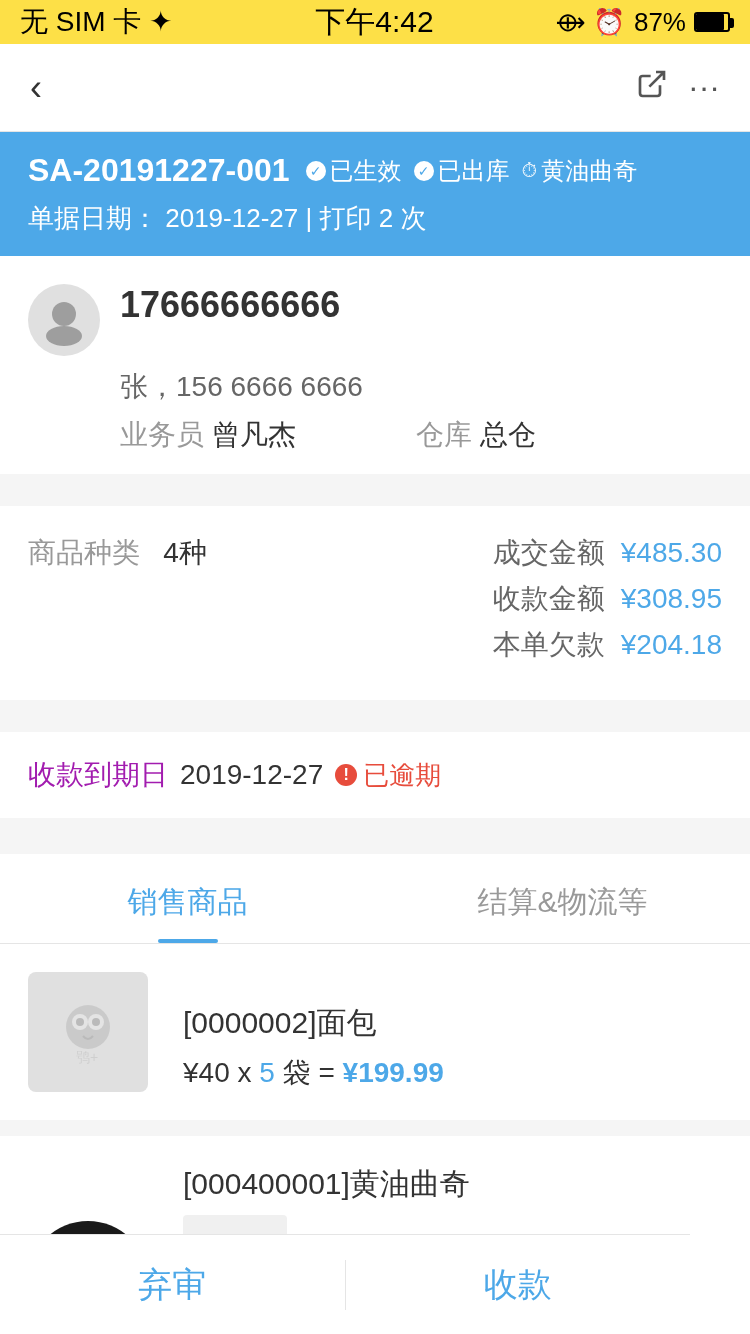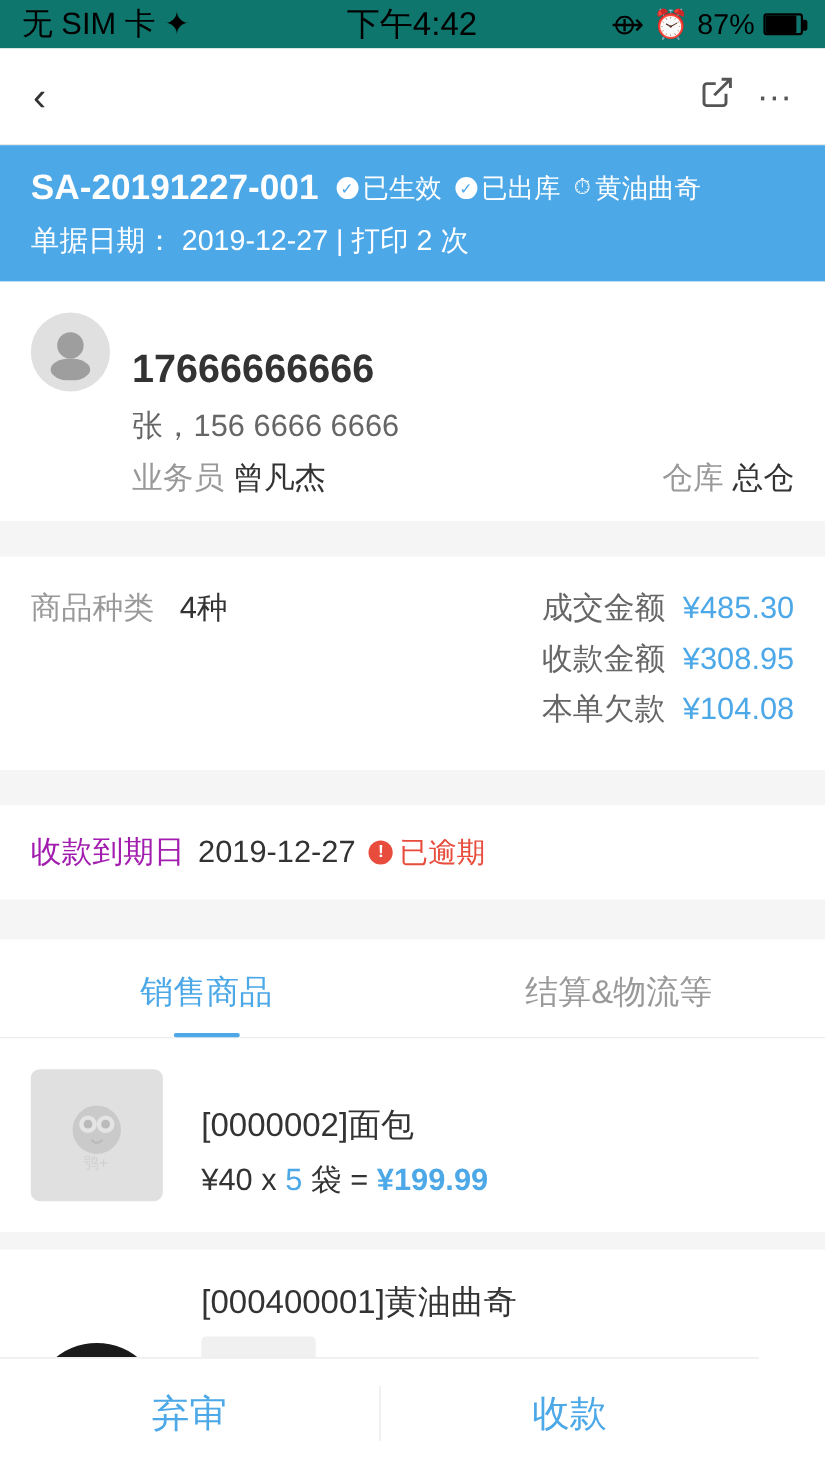--- a/index.html
+++ b/index.html
@@ -8,21 +8,21 @@
       font-family: -apple-system, "PingFang SC", "Helvetica Neue", Arial, sans-serif;
       background: #f5f5f5;
       width: 750px;
       min-height: 1334px;
       overflow-x: hidden;
     }
 
     
     .status-bar {
       height: 44px;
-      background: #0f766e;
+      background: #fde047;
       display: flex;
       align-items: center;
       justify-content: space-between;
       padding: 0 20px;
       font-size: 28px;
     }
     .status-left { font-size: 28px; color: #000; }
     .status-center { font-size: 30px; color: #000; font-weight: 500; margin-left: 21px; }
     .status-right { display: flex; align-items: center; gap: 8px; font-size: 26px; color: #000; }
 
@@ -106,21 +106,21 @@
     }
 
     
     .customer-section {
       background: #fff;
       padding: 28px 28px 20px;
       margin-bottom: 0;
     }
     .customer-row {
       display: flex;
-      align-items: flex-end;
+      align-items: flex-start;
       gap: 20px;
       margin-bottom: 12px;
     }
     .avatar {
       width: 72px;
       height: 72px;
       border-radius: 50%;
       background: #e0e0e0;
       display: flex;
       align-items: center;
@@ -137,21 +137,20 @@
       color: #666;
       margin-bottom: 10px;
       padding-left: 92px;
     }
     .customer-meta {
       display: flex;
       gap: 60px;
       padding-left: 92px;
       font-size: 28px;
       color: #666;
-      justify-content: space-between;
     }
     .meta-item {
       display: flex;
       gap: 8px;
     }
     .meta-label { color: #999; }
     .meta-value { color: #333; }
 
     
     .stats-section {
@@ -421,21 +420,21 @@
     <div class="stat-row">
       <span class="stat-name">成交金额</span>
       <span class="stat-val">¥485.30</span>
     </div>
     <div class="stat-row">
       <span class="stat-name">收款金额</span>
       <span class="stat-val">¥308.95</span>
     </div>
     <div class="stat-row">
       <span class="stat-name">本单欠款</span>
-      <span class="stat-val">¥104.08</span>
+      <span class="stat-val">¥204.18</span>
     </div>
   </div>
 </div>
 
 <div style="height:16px; background:#f5f5f5;"></div>
 
 <div class="due-section">
   <span class="due-label">收款到期日</span>
   <span class="due-date">2019-12-27</span>
   <span class="overdue-badge">

